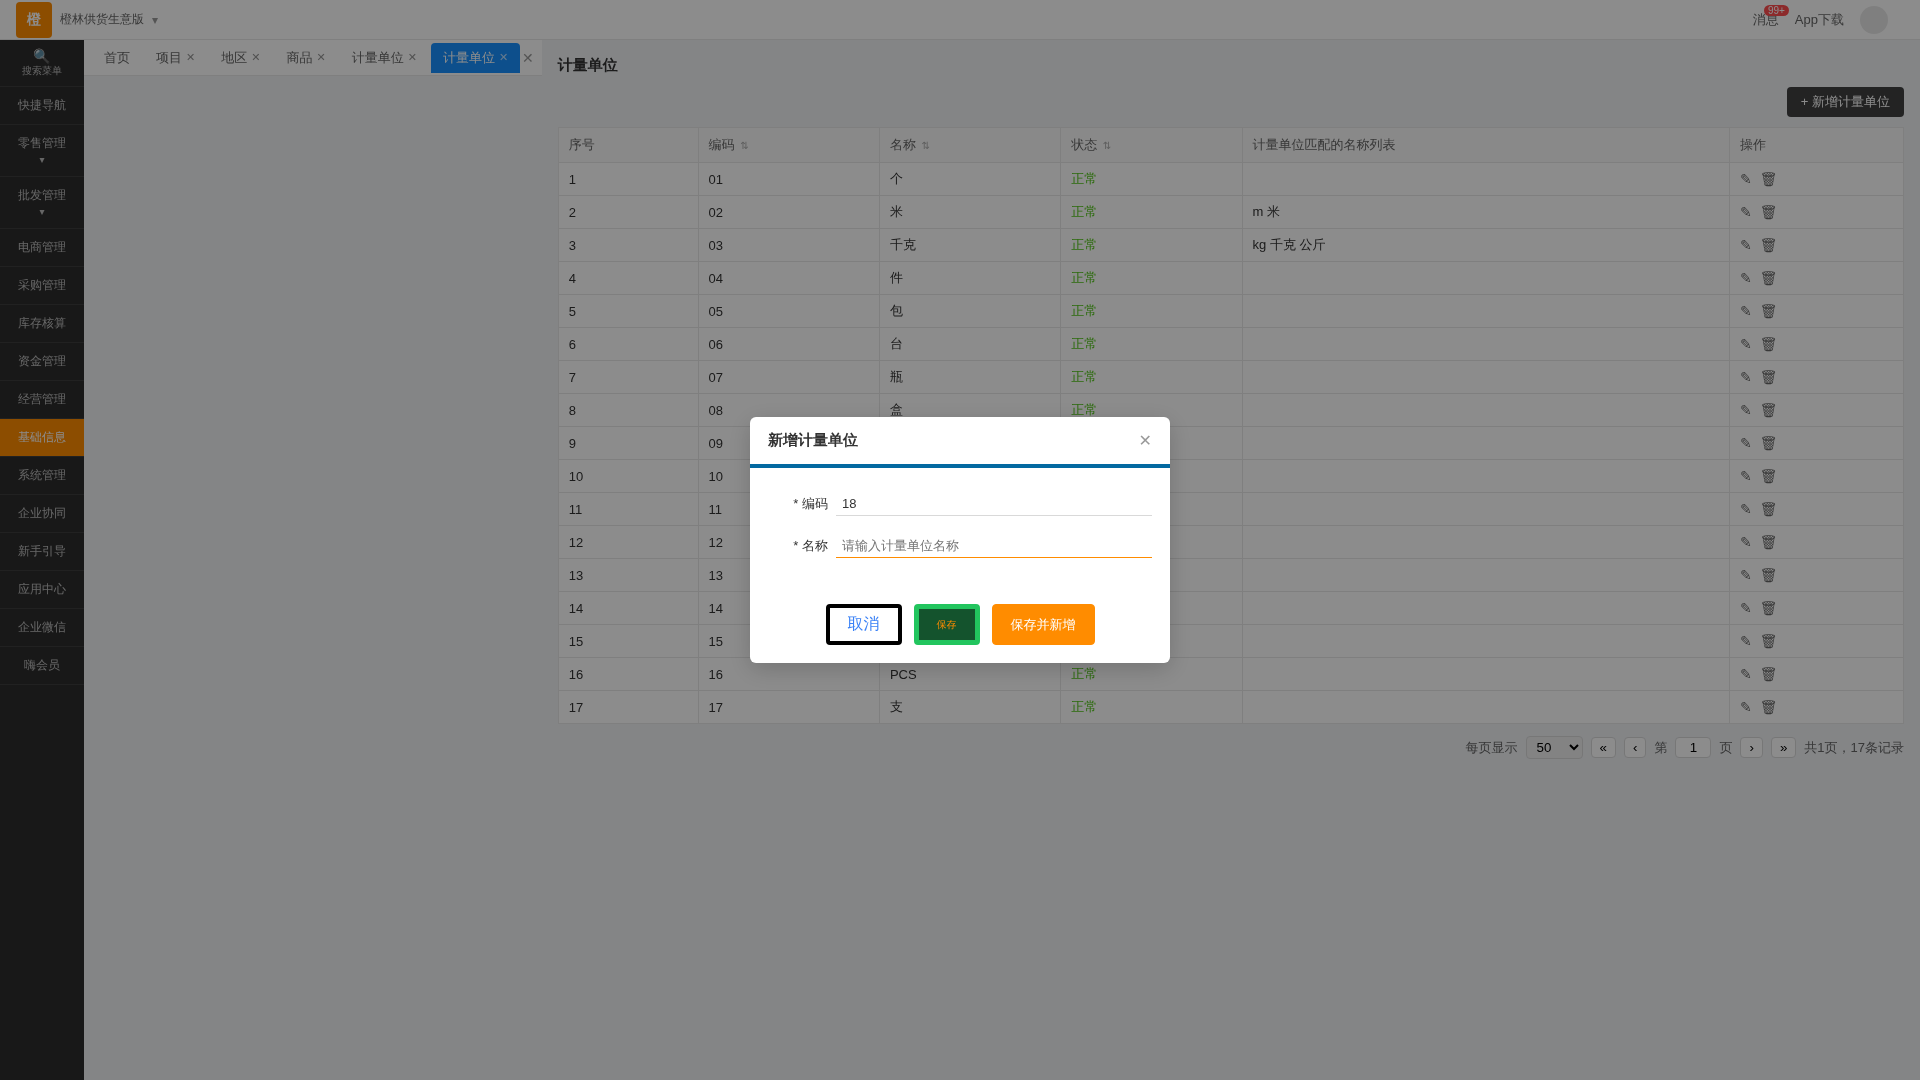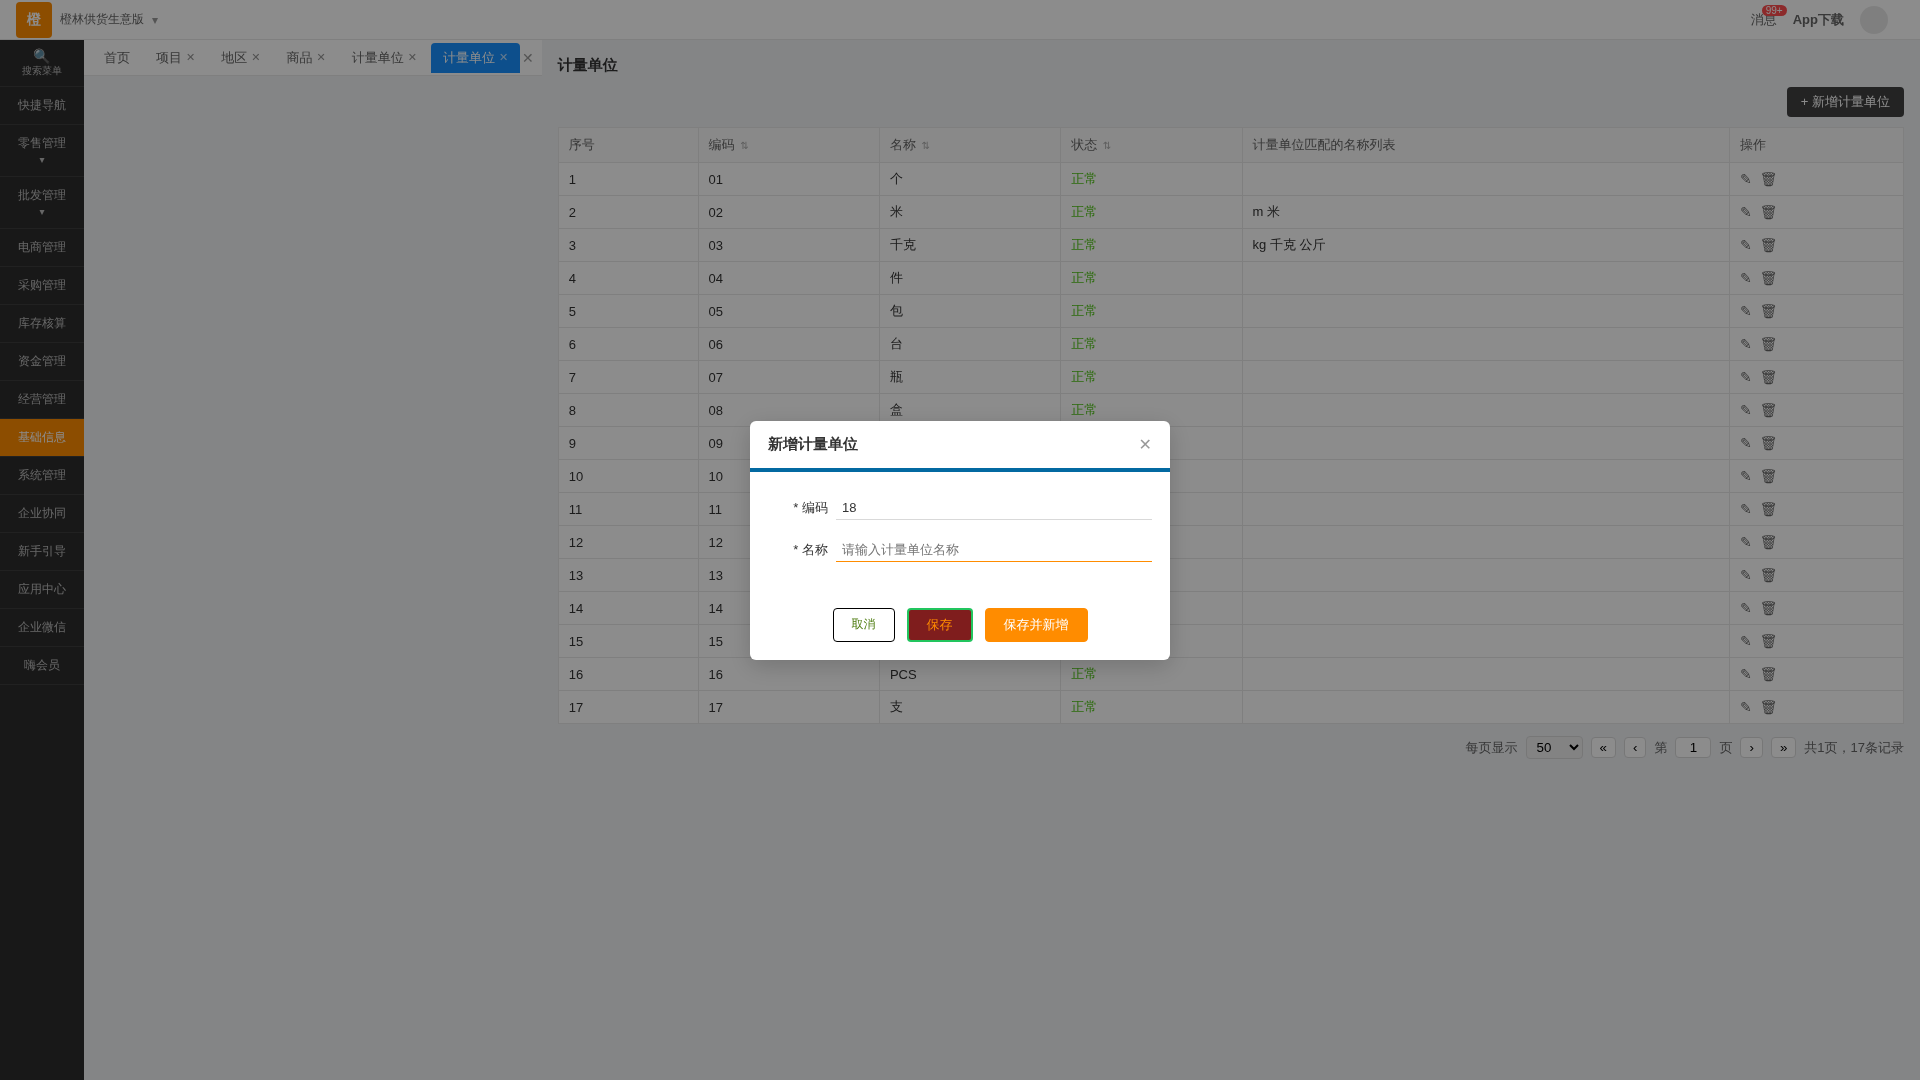--- a/index.html
+++ b/index.html
@@ -63,21 +63,20 @@
       padding: 0 4px;
       font-size: 10px;
       position: absolute;
       top: -6px;
       right: -10px;
     }
     .app-download {
       color: #666;
       font-size: 13px;
       cursor: pointer;
-      font-weight: bold;
     }
     .avatar {
       width: 28px;
       height: 28px;
       background: #e8e8e8;
       border-radius: 50%;
     }
 
     
     .layout {
@@ -315,36 +314,36 @@
     .form-input-active {
       border-bottom-color: #ff8c00 !important;
     }
     .modal-footer {
       display: flex;
       justify-content: center;
       gap: 12px;
       padding: 12px 18px 18px 18px;
     }
     .btn-cancel {
-      border: 1px solid #000000;
+      border: 4px solid #000000;
       background: #fff;
-      color: #4d7c0f;
+      color: #3b82f6;
       padding: 6px 18px;
       border-radius: 4px;
       cursor: pointer;
-      font-size: 12px;
+      font-size: 16px;
     }
     .btn-save {
-      border: 2px solid #22c55e;
-      background: #7f1d1d;
+      border: 5px solid #22c55e;
+      background: #14532d;
       color: #ff8c00;
       padding: 6px 18px;
       border-radius: 4px;
       cursor: pointer;
-      font-size: 13px;
+      font-size: 10px;
     }
     .btn-save-new {
       background: #ff8c00;
       color: white;
       border: 1px solid #ff8c00;
       padding: 6px 18px;
       border-radius: 4px;
       cursor: pointer;
       font-size: 13px;
     }

